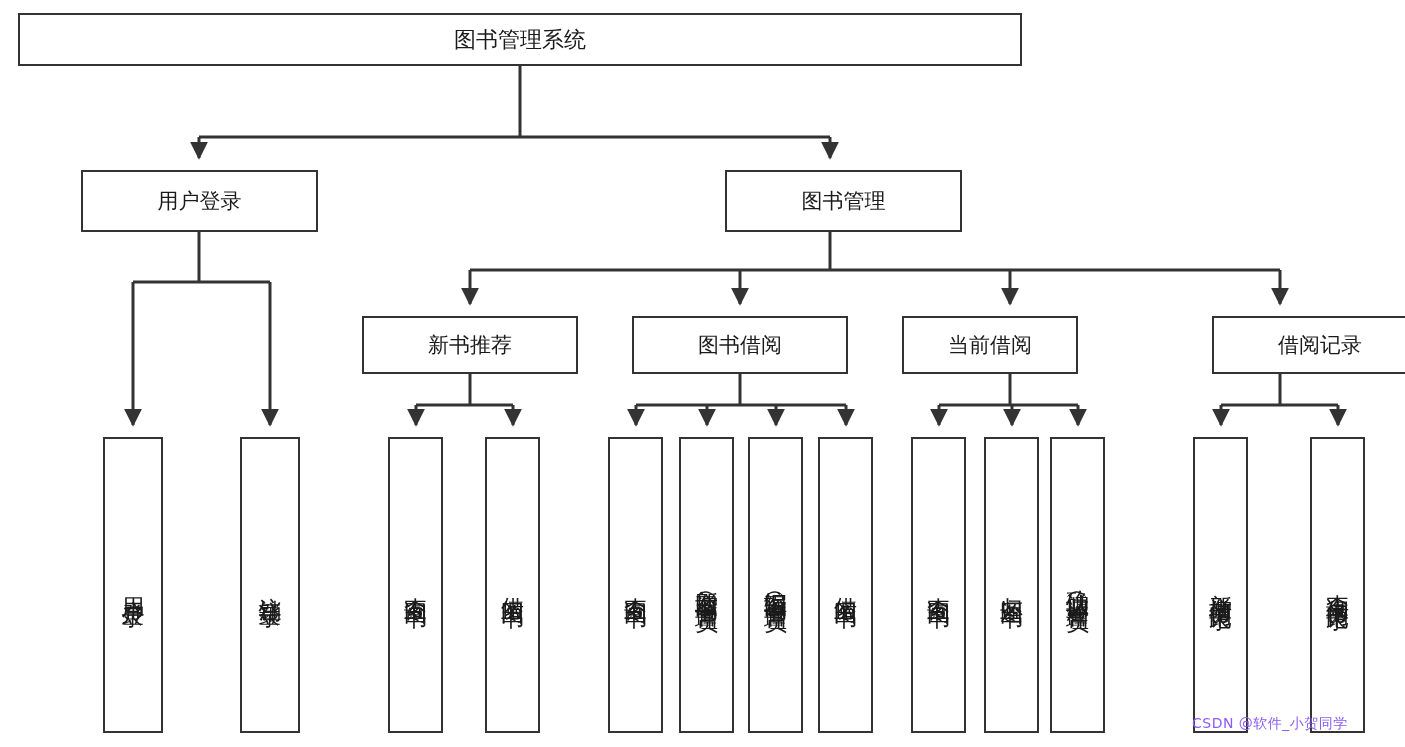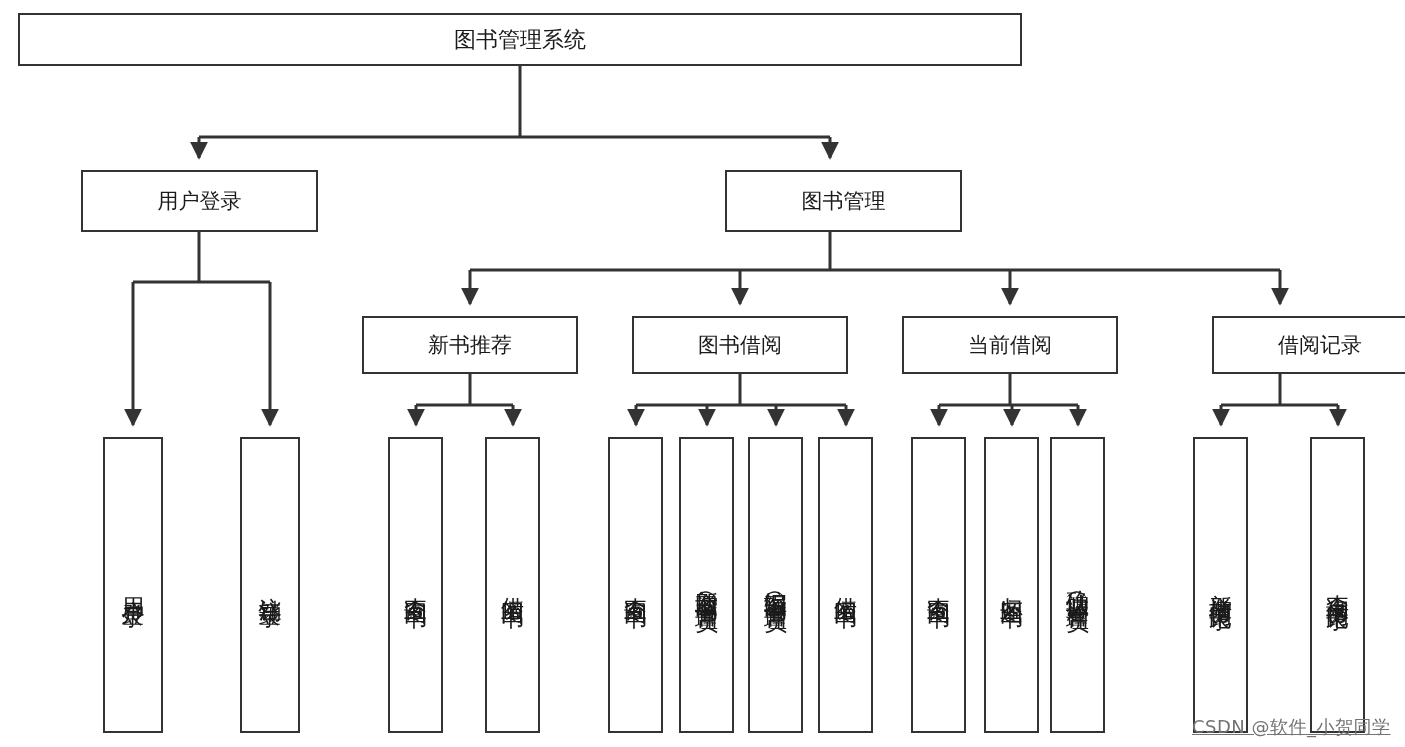--- a/index.html
+++ b/index.html
@@ -50,26 +50,25 @@
   .node-leaf .lbl {
     writing-mode: vertical-rl;
     text-orientation: upright;
     font-size: 23px;
     letter-spacing: 3px;
     line-height: 1;
     white-space: nowrap;
   }
   .watermark {
     position: absolute;
-    color: #737373;
-    font-size: 18px;
+    color: #8b5cf6;
+    font-size: 14px;
     white-space: nowrap;
     letter-spacing: 0.5px;
     user-select: none;
-    text-decoration: underline;
   }
 </style>
 </head>
 <body>
 
 <div id="canvas">
 
   <svg id="wires" viewBox="0 0 1405 747" xmlns="http://www.w3.org/2000/svg">
     <defs>
       <marker id="arrow" viewBox="0 0 10 10" refX="9" refY="5" markerWidth="6" markerHeight="6" orient="auto-start-reverse">
@@ -130,21 +129,21 @@
   <div class="node node-l2" style="left:711px; top:170px; width:237px; height:62px;margin-left:14px;">
     <span class="lbl">图书管理</span>
   </div>
 
   <div class="node node-l3" style="left:362px; top:316px; width:216px; height:58px;">
     <span class="lbl">新书推荐</span>
   </div>
   <div class="node node-l3" style="left:632px; top:316px; width:216px; height:58px;">
     <span class="lbl">图书借阅</span>
   </div>
-  <div class="node node-l3" style="left:902px; top:316px; width:216px; height:58px;">
+  <div class="node node-l3" style="left:902px; top:316px; width:176px; height:58px;">
     <span class="lbl">当前借阅</span>
   </div>
   <div class="node node-l3" style="left:1172px; top:316px; width:216px; height:58px;margin-left:40px;">
     <span class="lbl">借阅记录</span>
   </div>
 
   <div class="node node-leaf" style="left:103px; top:437px; width:60px; height:296px;">
     <span class="lbl">用户登录</span>
   </div>
   <div class="node node-leaf" style="left:240px; top:437px; width:60px; height:296px;">

